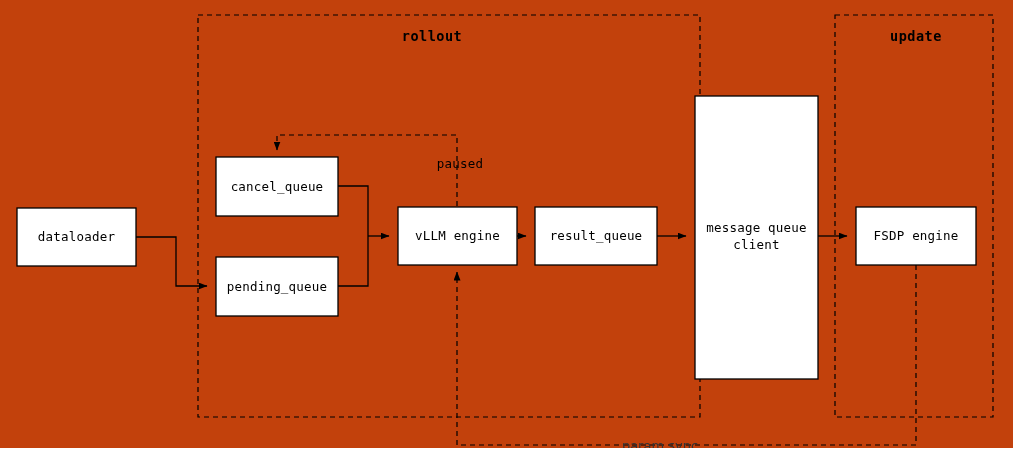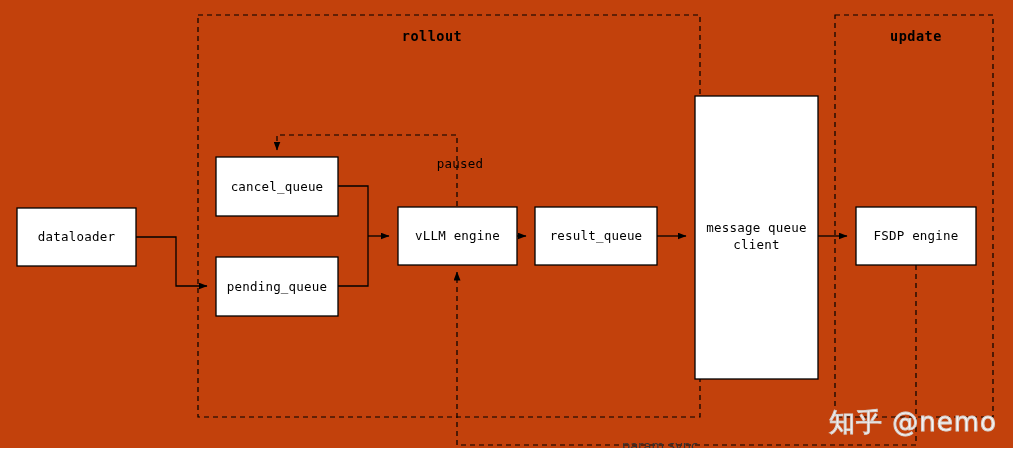--- a/index.html
+++ b/index.html
@@ -165,15 +165,14 @@
       <text class="node-label" x="756.5" y="232"><tspan x="756.5" dy="0">message queue</tspan><tspan x="756.5" dy="17">client</tspan></text>
     </g>
 
     <g>
       <rect class="box" x="856" y="207" width="120" height="58"></rect>
       <text class="node-label" x="916" y="240">FSDP engine</text>
     </g>
 
   </svg>
 
-  <div class="watermark">知乎 @nemo</div>
 
 </div>
 
 </body></html>

